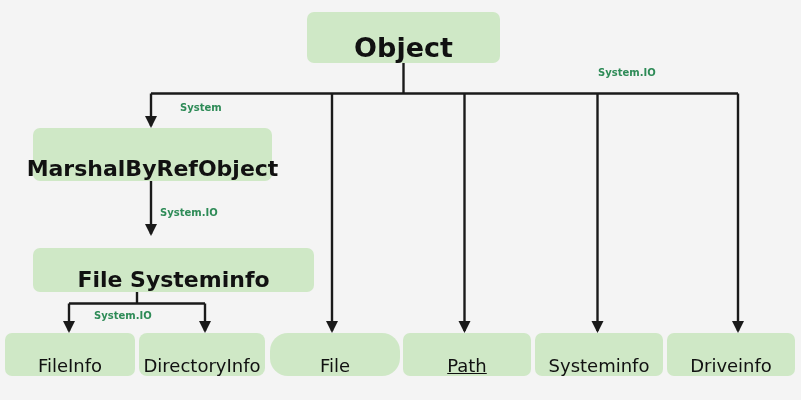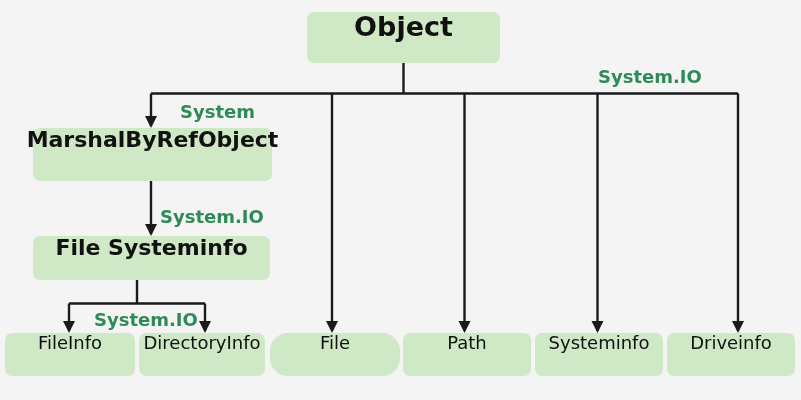--- a/index.html
+++ b/index.html
@@ -26,21 +26,21 @@
     width: 801px;
     height: 400px;
     pointer-events: none;
   }
   .node {
     position: absolute;
     box-sizing: border-box;
     background: #cfe8c6;
     border-radius: 7px;
     display: flex;
-    align-items: flex-start;
+    align-items: flex-end;
     justify-content: center;
     color: #111111;
     text-align: center;
     line-height: 1.1;
     white-space: nowrap;
   }
   .node-root {
     font-size: 27px;
     font-weight: 700;
   }
@@ -48,21 +48,21 @@
     font-size: 22px;
     font-weight: 700;
   }
   .node-leaf {
     font-size: 18px;
     font-weight: 400;
   }
   .edge-label {
     position: absolute;
     color: #2e8b57;
-    font-size: 18px;
+    font-size: 10px;
     font-weight: 700;
     white-space: nowrap;
     line-height: 1;
   }
 </style>
 </head>
 <body>
 
 <div id="diagram-root">
 
@@ -110,37 +110,37 @@
   </svg>
 
   <div class="node node-root" style="left:307px; top:12px; width:193px; height:51px;">
     <span>Object</span>
   </div>
 
   <div class="node node-mid" style="left:33px; top:128px; width:239px; height:53px;">
     <span>MarshalByRefObject</span>
   </div>
 
-  <div class="node node-mid" style="left:33px; top:236px; width:237px; height:44px;">
+  <div class="node node-mid" style="left:33px; top:248px; width:281px; height:44px;">
     <span>File Systeminfo</span>
   </div>
 
   <div class="node node-leaf" style="left:5px; top:333px; width:130px; height:43px;">
     <span>FileInfo</span>
   </div>
 
   <div class="node node-leaf" style="left:139px; top:333px; width:126px; height:43px;border-radius:8px;">
     <span>DirectoryInfo</span>
   </div>
 
   <div class="node node-leaf" style="left:270px; top:333px; width:130px; height:43px;border-radius:18px;">
     <span>File</span>
   </div>
 
-  <div class="node node-leaf" style="left:403px; top:333px; width:128px; height:43px;">
+  <div class="node node-leaf" style="left:403px; top:333px; width:128px; height:43px;text-decoration:underline;">
     <span>Path</span>
   </div>
 
   <div class="node node-leaf" style="left:535px; top:333px; width:128px; height:43px;">
     <span>Systeminfo</span>
   </div>
 
   <div class="node node-leaf" style="left:667px; top:333px; width:128px; height:43px;">
     <span>Driveinfo</span>
   </div>

